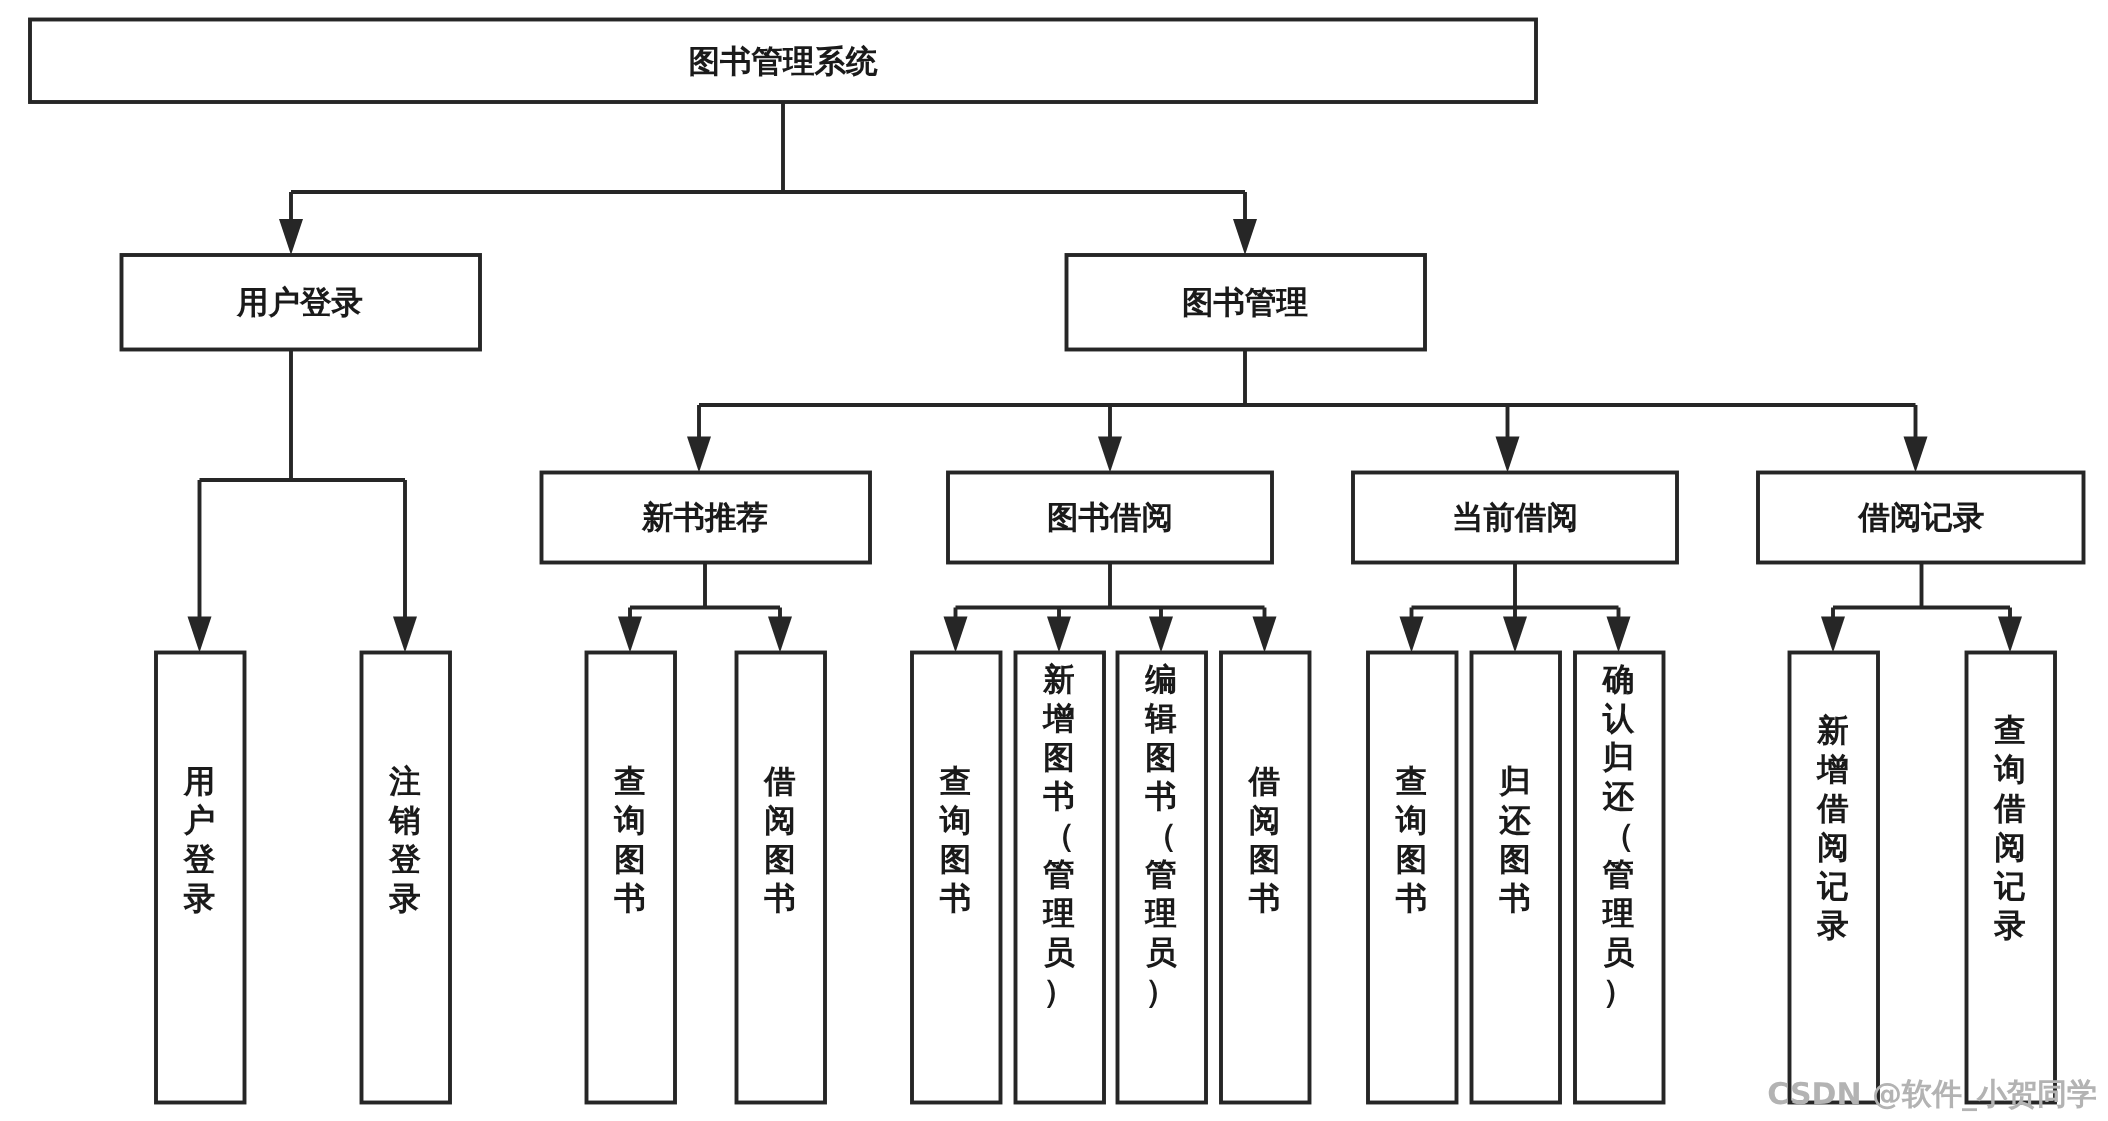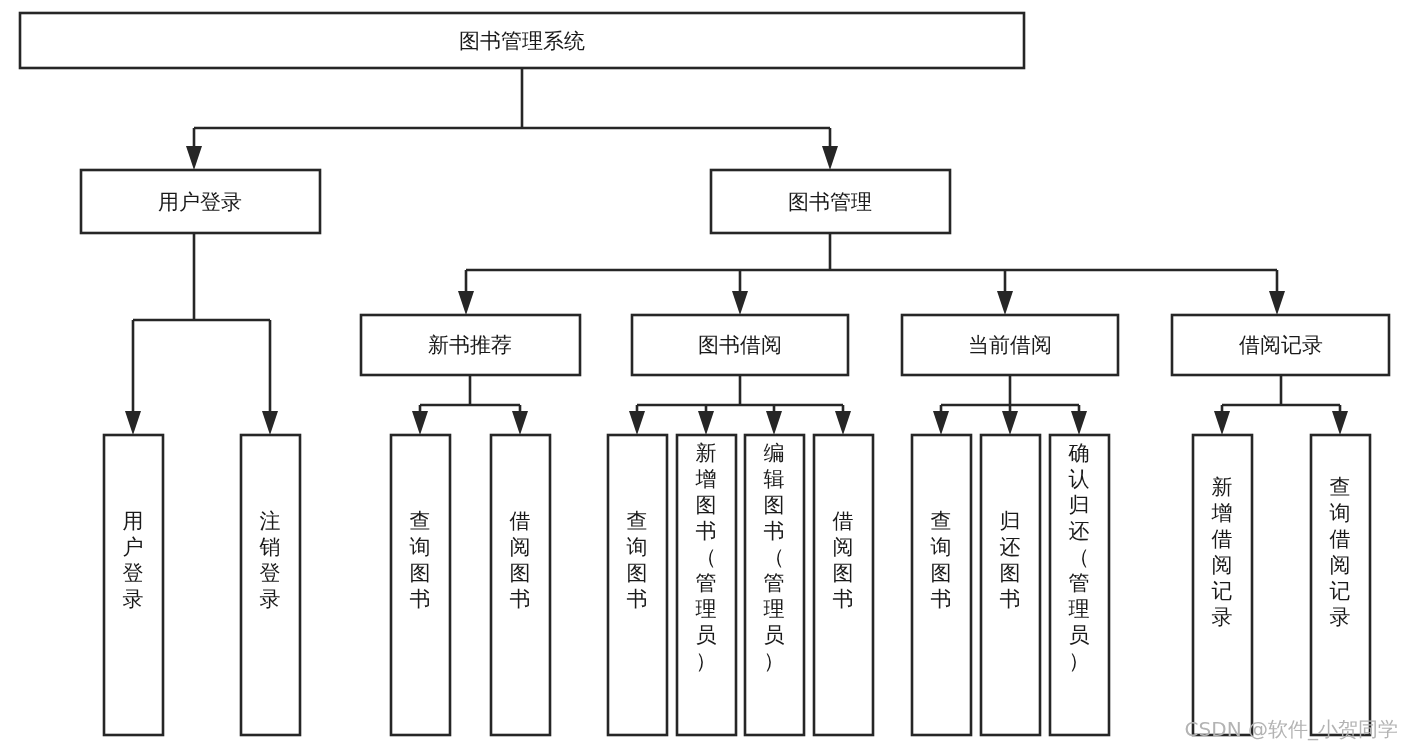--- a/index.html
+++ b/index.html
@@ -11,20 +11,21 @@
     width: 1405px;
     height: 747px;
     font-family: "DejaVu Sans", "Liberation Sans", sans-serif;
     overflow: hidden;
     position: relative;
   }
   #diagram-root {
     position: relative;
     width: 1405px;
     height: 524px;
+    font-weight: bold;
   }
   svg.diagram {
     display: block;
     width: 1405px;
     height: 747px;
   }
   .node-rect {
     fill: #ffffff;
     stroke: #262626;
     stroke-width: 2.6;

